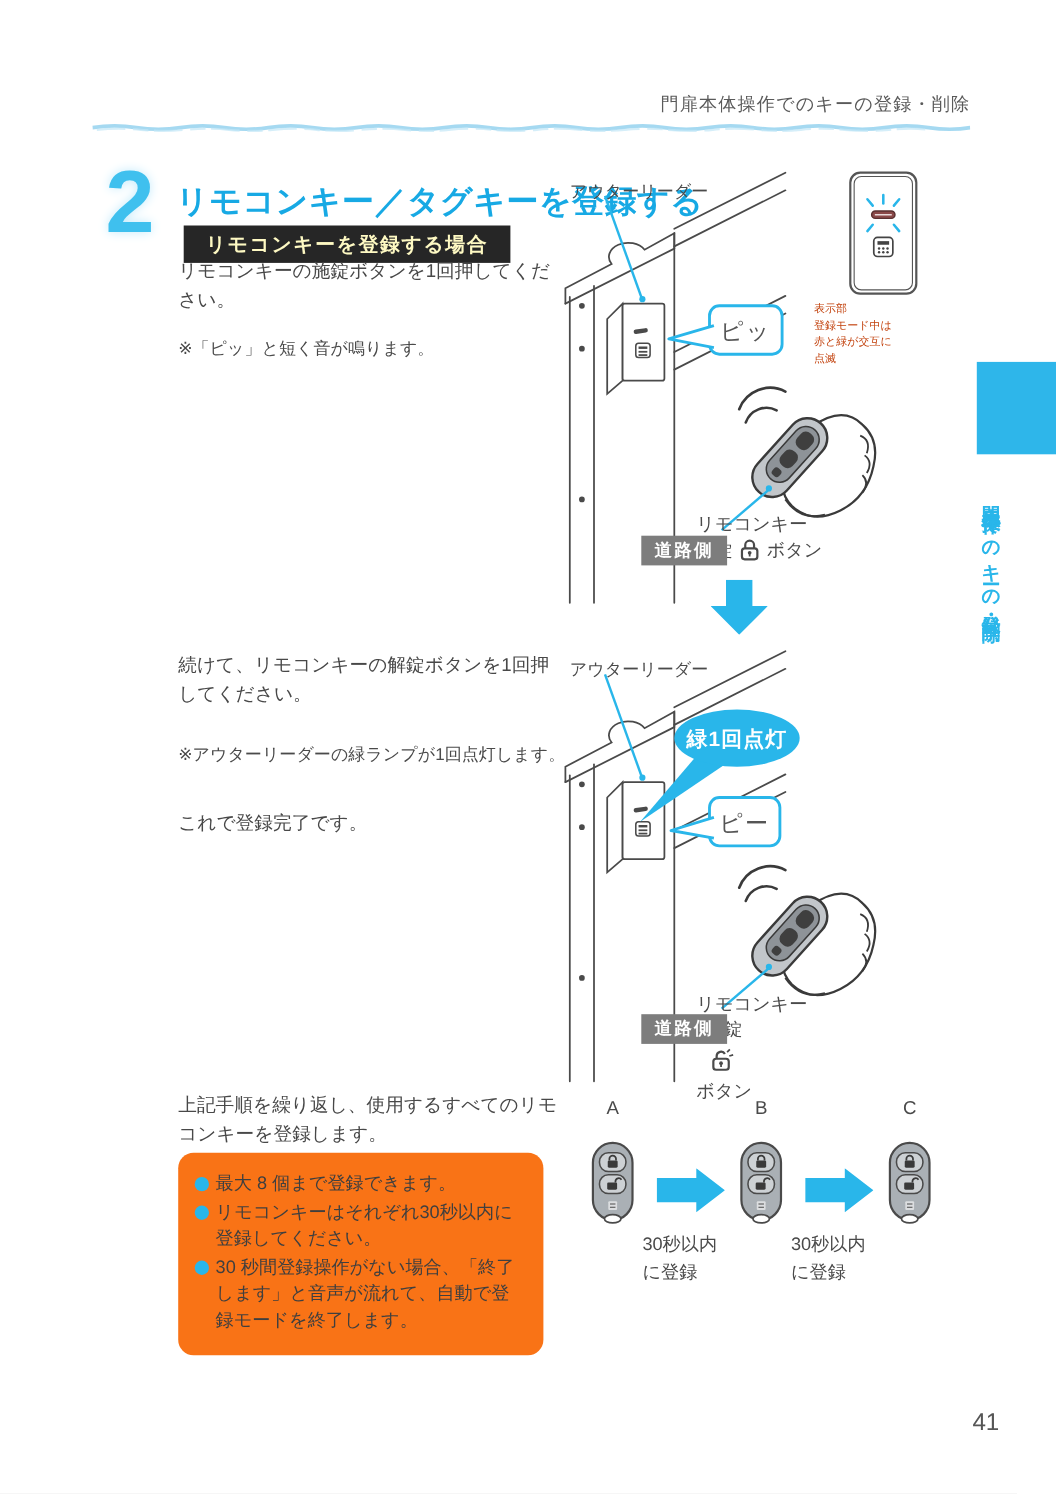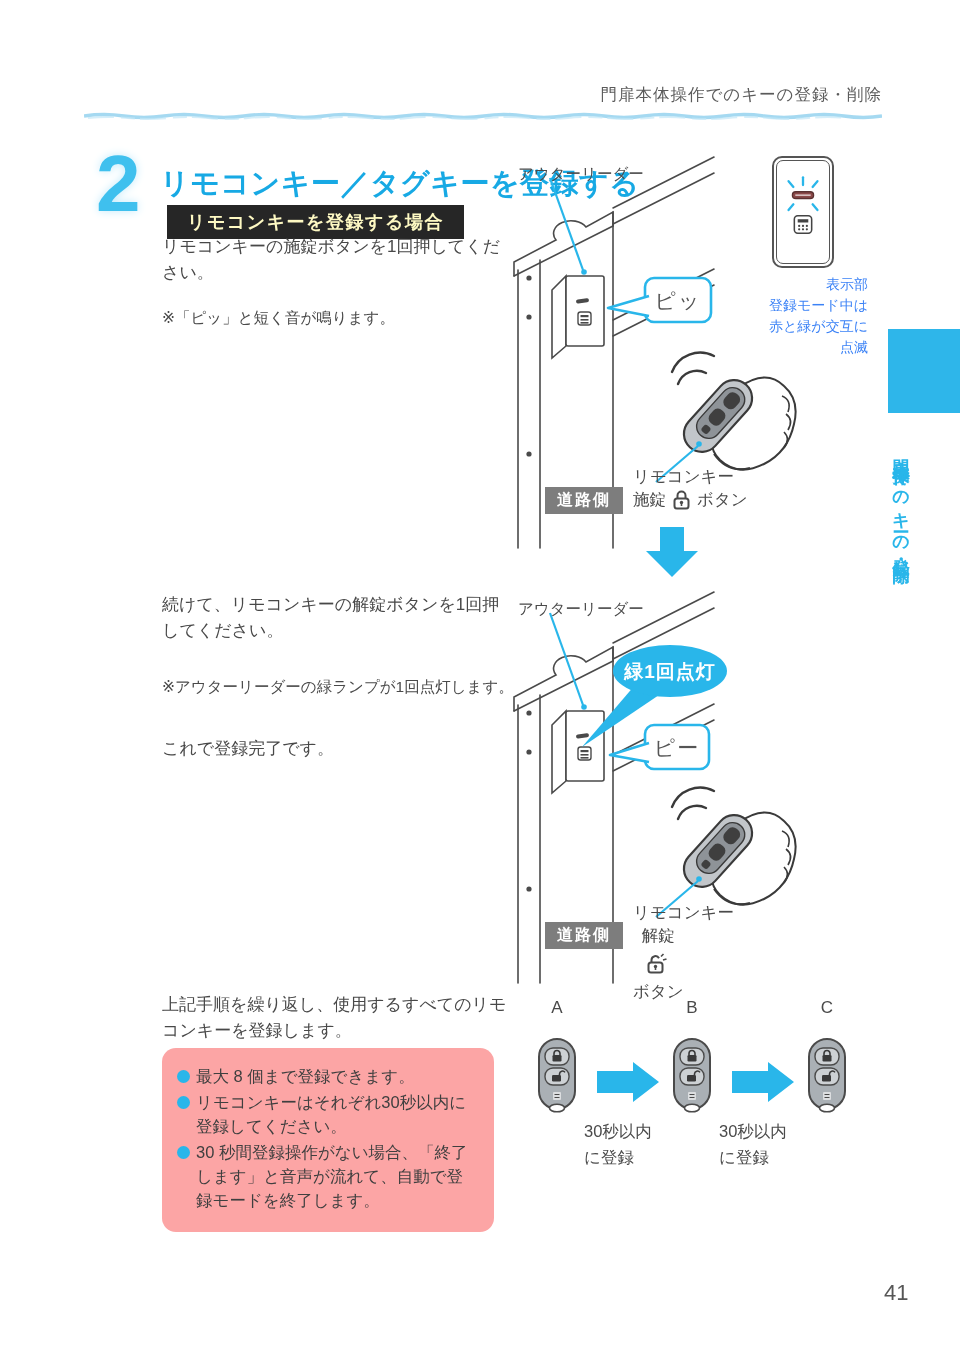--- a/index.html
+++ b/index.html
@@ -19,38 +19,38 @@
   .case-box{
     background:#262626;color:#fef9c3;font-size:18px;font-weight:bold;
     padding:5px 20px;letter-spacing:1.5px;white-space:nowrap;
   }
   .body-text{font-size:17px;line-height:1.55;color:#484848;}
   .note-text{font-size:15.5px;line-height:1.5;color:#4a4a4a;padding-left:1.1em;text-indent:-1.1em;}
   .small-label{font-size:15.5px;color:#4a4a4a;white-space:nowrap;}
   .mid-label{font-size:16.5px;color:#4a4a4a;white-space:nowrap;}
   .road-box{
     background:#7d7d7d;color:#ffffff;font-size:16px;font-weight:bold;
-    padding:3px 12px;letter-spacing:2px;white-space:nowrap;
+    padding:3px 12px;letter-spacing:2px;white-space:nowrap;margin-left:38px;
   }
   .display-panel{
     width:62px;height:112px;border:2px solid #555;border-radius:10px;
     background:#fff;box-sizing:border-box;padding:2px;
   }
   .display-inner{
     width:100%;height:100%;border:1.5px solid #555;border-radius:7px;
     box-sizing:border-box;display:flex;align-items:center;justify-content:center;
   }
-  .display-caption{font-size:14px;line-height:1.5;text-align:right;color:#3b82f6;}
+  .display-caption{font-size:10px;line-height:1.5;text-align:left;color:#c2410c;}
   .side-tab{background:#2eb6ea;width:72px;height:84px;}
   .vertical-label{
     writing-mode:vertical-rl;font-size:17px;color:#29b6ea;font-weight:bold;
     letter-spacing:2px;height:300px;line-height:1.2;
   }
   .info-box{
-    background:#fca5a5;border-radius:14px;width:332px;box-sizing:border-box;
+    background:#f97316;border-radius:14px;width:332px;box-sizing:border-box;
     padding:17px 16px 17px 15px;
   }
   .info-item{display:flex;gap:6px;font-size:16.5px;line-height:1.45;color:#3f3f3f;margin-bottom:2px;}
   .bullet{flex:0 0 auto;width:13px;height:13px;border-radius:50%;background:#29b6ea;margin-top:5px;}
   .abc-label{font-size:17px;color:#4a4a4a;text-align:center;width:44px;}
   .arrow-caption{font-size:16.5px;line-height:1.6;color:#4a4a4a;white-space:pre-line;}
   .page-num{font-size:22px;color:#565656;}
   .lockrow{display:flex;align-items:center;gap:6px;}
   svg text{font-family:"Liberation Sans","DejaVu Sans",sans-serif;}
 </style>

